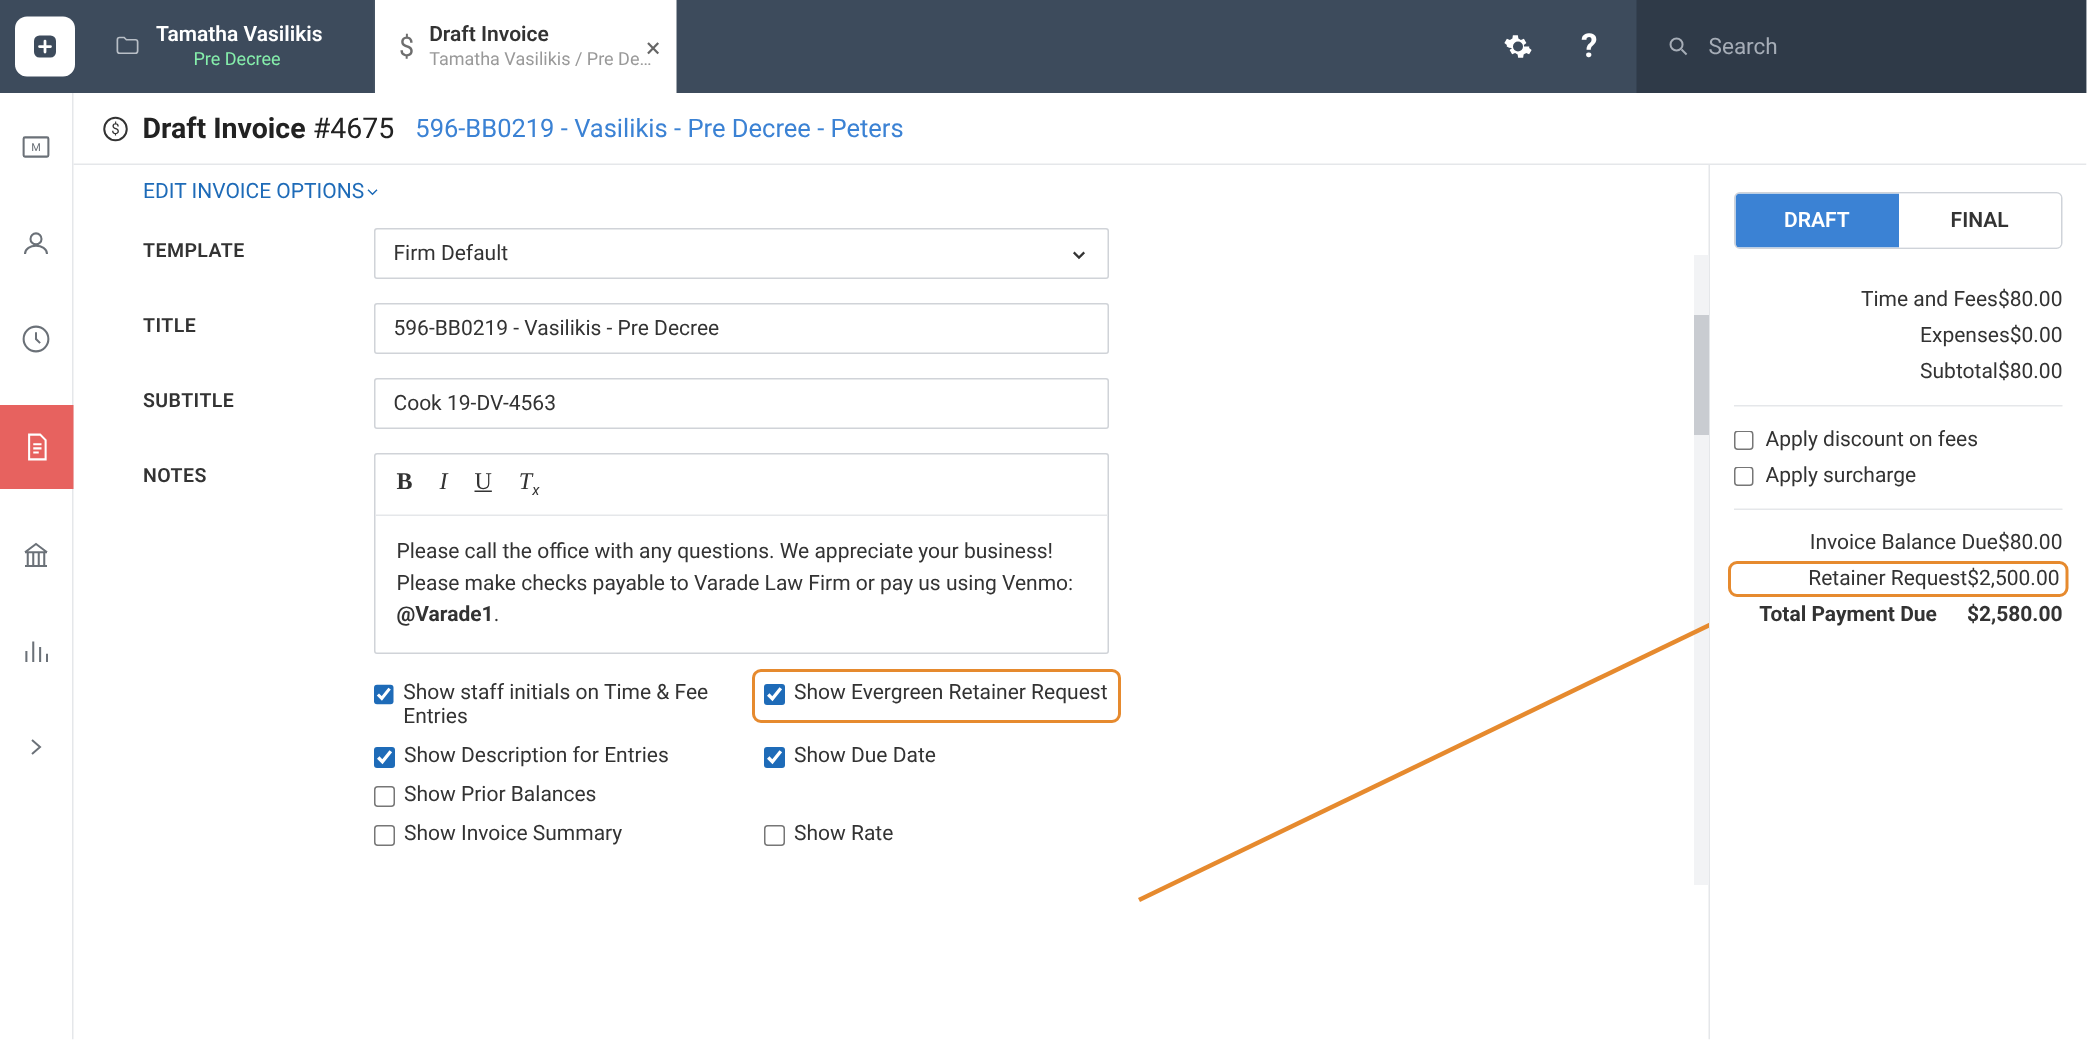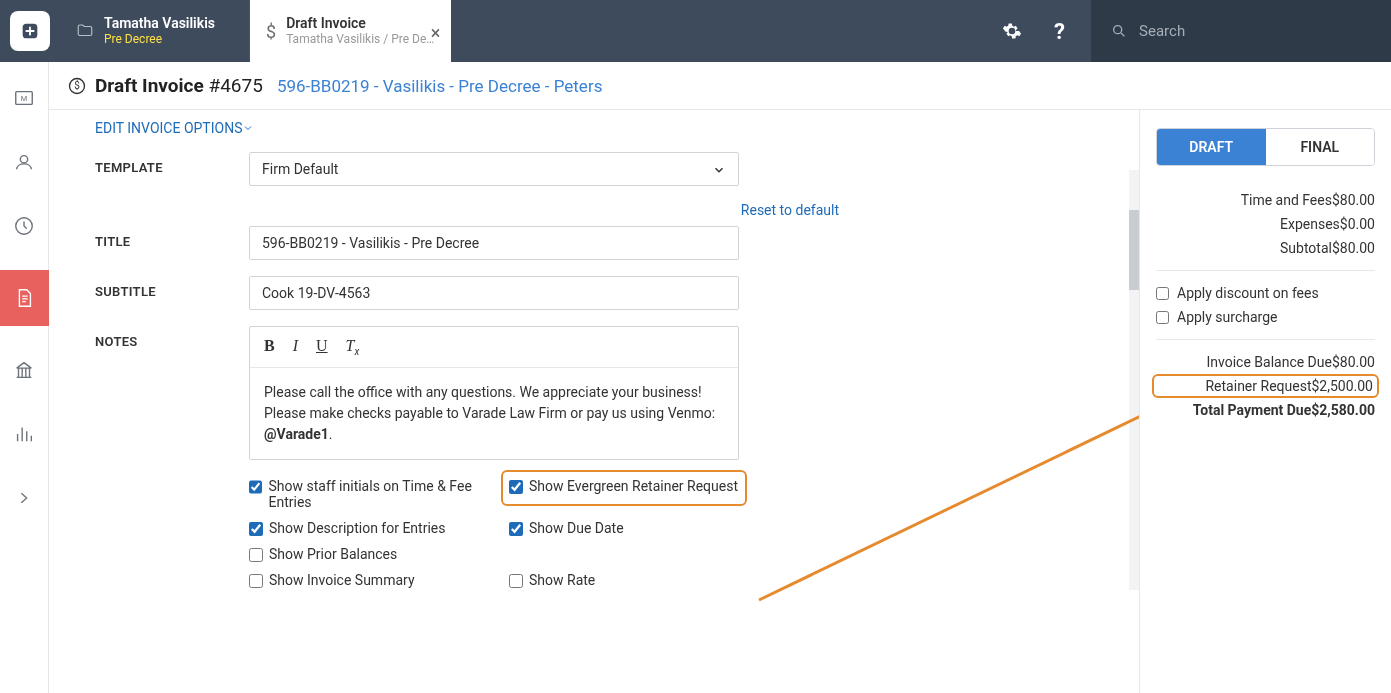--- a/index.html
+++ b/index.html
@@ -13,21 +13,21 @@
 .add-btn { width: 40px; height: 40px; background: #fff; border-radius: 8px; display: flex; align-items: center; justify-content: center; margin: 0 10px; cursor: pointer; }
 .add-btn svg { width: 22px; height: 22px; }
 
 .tab { display: flex; align-items: center; padding: 0 16px; height: 62px; border-right: 1px solid rgba(255,255,255,0.05); position: relative; min-width: 190px; }
 .tab-active { background: #fff; color: #333; }
 .tab-icon { margin-right: 10px; opacity: 0.85; }
 .tab-body { display: flex; flex-direction: column; line-height: 1.2; }
 .tab-title { font-size: 14px; font-weight: 600; }
 .tab-inactive .tab-title { color: #fff; }
 .tab-sub { font-size: 12px; color: #999; }
-.tab-inactive .tab-sub { color: #fde047; }
+.tab-inactive .tab-sub { color: #86efac; margin-left: 25px; }
 .tab-close { position: absolute; right: 10px; top: 22px; font-size: 18px; color: #666; cursor: pointer; }
 
 .topbar-right { margin-left: auto; display: flex; align-items: center; gap: 20px; padding-right: 0; }
 .top-icon { color: #fff; cursor: pointer; padding: 0 6px; }
 .search-box { display: flex; align-items: center; background: #2f3a48; height: 62px; padding: 0 20px; width: 300px; color: #a6adb7; }
 .search-box input { background: transparent; border: none; color: #22c55e; outline: none; margin-left: 12px; font-size: 15px; width: 100%; }
 .search-box input::placeholder { color: #a6adb7; }
 
 
 .content { display: flex; flex: 1; min-height: 0; }
@@ -68,21 +68,21 @@
 .highlight-box { border: 2px solid #e68a2e; border-radius: 6px; padding: 5px 8px; position: absolute; }
 
 
 .summary { width: 252px; border-left: 1px solid #e5e7ea; padding: 18px 16px; font-size: 14px; background: #fff; }
 .btn-group { display: flex; border: 1px solid #cfd3d9; border-radius: 4px; overflow: hidden; margin-bottom: 22px; }
 .btn-group button { flex: 1; padding: 10px 0; border: none; font-size: 14px; font-weight: 600; cursor: pointer; background: #fff; color: #333; }
 .btn-group button.active { background: #3b82d4; color: #fff; }
 .sum-row { display: flex; justify-content: flex-end; padding: 4px 0; }
 .sum-sep { border-top: 1px solid #e5e7ea; margin: 10px 0; }
 .cb-side { display: flex; align-items: center; gap: 8px; padding: 4px 0; }
-.sum-bold { font-weight: 700; }
+.sum-bold { font-weight: 700; gap: 20px; }
 .retainer-hl { border: 2px solid #e68a2e; border-radius: 6px; padding: 2px 4px; margin: 0 -4px; }
 
 
 .fake-scroll { position: absolute; right: 0; top: 60px; width: 10px; height: 420px; background: #f2f3f5; }
 .fake-thumb { background: #c9ccd1; width: 10px; height: 80px; margin-top: 40px; }
 
 
 .arrow-svg { position: absolute; pointer-events: none; z-index: 50; }
 
 svg { display: block; }
@@ -210,21 +210,20 @@
             <div class="form-label">TEMPLATE</div>
             <div class="form-control" style="max-width:490px;">
               <div class="input-box select-box">
                 <span>Firm Default</span>
                 <svg width="14" height="14" viewBox="0 0 24 24">
                     <path d="M6 9l6 6 6-6" fill="none" stroke="#333" stroke-width="2.5"></path>
                   </svg>
               </div>
             </div>
           </div>
-          <div class="reset-row" style="max-width:754px;"><span class="link-text">Reset to default</span></div>
 
           <div class="form-row">
             <div class="form-label">TITLE</div>
             <div class="form-control" style="max-width:490px;">
                 <div class="input-box">596-BB0219 - Vasilikis - Pre Decree</div>
               </div>
           </div>
 
           <div class="form-row">
             <div class="form-label">SUBTITLE</div>

